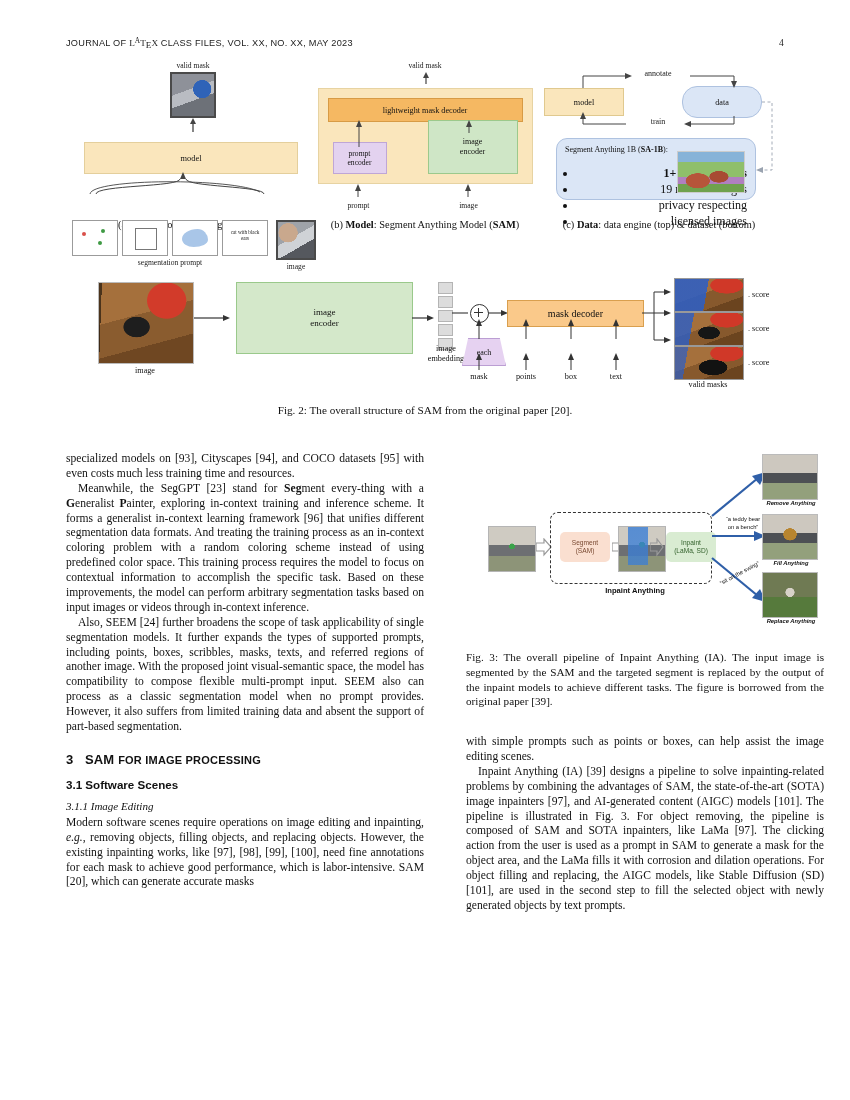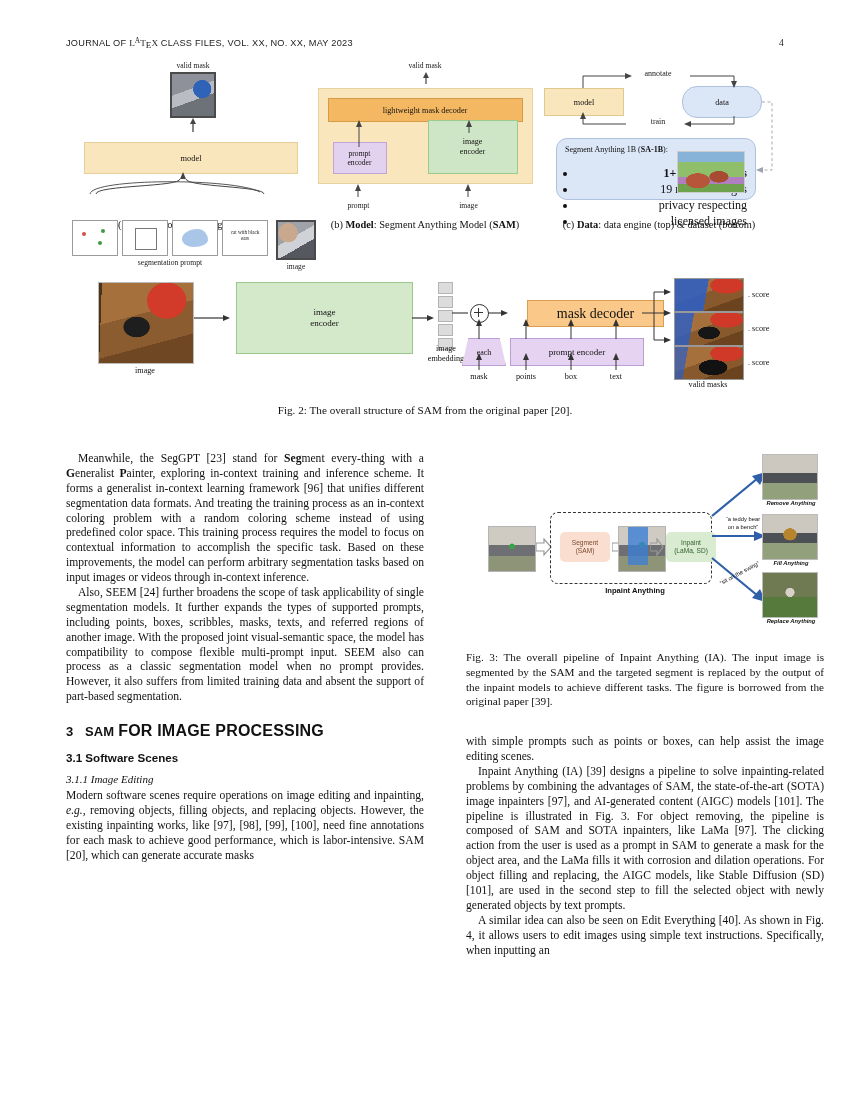--- a/index.html
+++ b/index.html
@@ -108,21 +108,21 @@
   .embedcol{position:absolute;left:372px;top:4px;width:13px;}
   .embedcol i{display:block;width:13px;height:10px;background:#dcdcdc;border:1px solid #b4b4b4;margin-bottom:2px;}
   .plus{
     position:absolute;left:404px;top:26px;width:17px;height:17px;border:1.4px solid #333;border-radius:50%;
   }
   .plus::before,.plus::after{content:"";position:absolute;background:#333;}
   .plus::before{left:3px;top:7px;width:9px;height:1.4px;}
   .plus::after{left:7px;top:3px;width:1.4px;height:9px;}
   .maskdec{
     position:absolute;left:441px;top:22px;width:135px;height:25px;background:#fac98a;border:1px solid #d99f4e;
-    display:flex;align-items:center;justify-content:center;font-size:14px;margin-left:20px;
+    display:flex;align-items:center;justify-content:center;font-size:10px;
   }
   .conv{
     position:absolute;left:396px;top:60px;width:42px;height:26px;background:#e6d2f1;border:1px solid #bb9ed3;
     display:flex;align-items:center;justify-content:center;font-size:8px;
     clip-path:polygon(14% 0,86% 0,100% 100%,0 100%);
   }
   .prompted{
     position:absolute;left:444px;top:60px;width:132px;height:26px;background:#e6d2f1;border:1px solid #bb9ed3;
     display:flex;align-items:center;justify-content:center;font-size:9px;
   }
@@ -156,21 +156,21 @@
   .colR{left:400px;}
   p.body{
     font-size:11.6px;line-height:1.285;text-align:justify;margin:0;
     text-indent:12px;hyphens:auto;
   }
   p.body.noind{text-indent:0;}
   .h1{
     font-family:"Liberation Sans",sans-serif;font-weight:bold;font-size:13px;
     margin:17px 0 7px;letter-spacing:.2px;
   }
-  .h1 .sc{font-size:16px;}
+  .h1 .sc{font-size:11px;}
   .h2{font-family:"Liberation Sans",sans-serif;font-weight:bold;font-size:11.6px;margin:11px 0 5px;}
   .h3{font-family:Liberation Serif, serif;font-style:italic;font-size:11px;margin:9px 0 4px;}
 
   
   #fig3{position:relative;height:172px;margin-bottom:4px;}
   .ia-src{
     position:absolute;left:22px;top:74px;width:46px;height:44px;border:1px solid #b5b5b5;
     background:
       radial-gradient(circle at 50% 44%, #3aa34a 0 8%, transparent 9%),
       linear-gradient(180deg,#cfcbc2 0 40%, #6d6f72 40% 66%, #8d9478 66% 100%);
@@ -388,23 +388,20 @@
         <line x1="36" y1="7" x2="50" y2="7" stroke="#333" stroke-width="1.1"></line>
         <polygon points="56,7 49,4 49,10" fill="#333"></polygon>
       </svg>
 
       <div class="maskdec">
           <span>mask decoder</span>
         </div>
       <div class="conv">
           <span>each</span>
         </div>
-      <div class="prompted">
-          <span>prompt encoder</span>
-        </div>
 
       <svg style="position:absolute;left:390px;top:40px;" width="200" height="56">
         <line x1="23" y1="21" x2="23" y2="6" stroke="#333" stroke-width="1"></line>
         <polygon points="23,1 20,8 26,8" fill="#333"></polygon>
         <line x1="70" y1="21" x2="70" y2="6" stroke="#333" stroke-width="1"></line>
         <polygon points="70,1 67,8 73,8" fill="#333"></polygon>
         <line x1="115" y1="21" x2="115" y2="6" stroke="#333" stroke-width="1"></line>
         <polygon points="115,1 112,8 118,8" fill="#333"></polygon>
         <line x1="160" y1="21" x2="160" y2="6" stroke="#333" stroke-width="1"></line>
         <polygon points="160,1 157,8 163,8" fill="#333"></polygon>
@@ -439,20 +436,21 @@
       <div class="f2lab" style="left:682px;top:46px;text-align:left;">. score</div>
       <div class="f2lab" style="left:682px;top:80px;text-align:left;">. score</div>
       <div class="f2lab" style="left:600px;top:102px;width:84px;">valid masks</div>
     </div>
     <div class="caption" style="">Fig. 2: The overall structure of SAM from the original paper [20].</div>
   </div>
 
   <div class="cols">
 
     <div class="col colL">
+      <p class="body noind">specialized models on [93], Cityscapes [94], and COCO datasets [95] with even costs much less training time and resources.</p>
       <p class="body"><span>Meanwhile, the SegGPT [23] stand for </span><b>Seg</b><span>ment every-thing with a </span><b>G</b><span>eneralist </span><b>P</b><span>ainter, exploring in-context training and inference scheme. It forms a generalist in-context learning framework [96] that unifies different segmentation data formats. And treating the training process as an in-context coloring problem with a random coloring scheme instead of using predefined color space. This training process requires the model to focus on contextual information to accomplish the specific task. Based on these improvements, the model can perform arbitrary segmentation tasks based on input images or videos through in-context inference.</span></p>
       <p class="body">Also, SEEM [24] further broadens the scope of task applicability of single segmentation models. It further expands the types of supported prompts, including points, boxes, scribbles, masks, texts, and referred regions of another image. With the proposed joint visual-semantic space, the model has compatibility to compose flexible multi-prompt input. SEEM also can process as a classic segmentation model when no prompt provides. However, it also suffers from limited training data and absent the support of part-based segmentation.</p>
 
       <div class="h1"><span>3</span>&nbsp;&nbsp;&nbsp;<span>SAM</span> <span class="sc">FOR IMAGE PROCESSING</span></div>
       <div class="h2">3.1   Software Scenes</div>
       <div class="h3">3.1.1   Image Editing</div>
 
       <p class="body noind"><span>Modern software scenes require operations on image editing and inpainting, </span><i>e.g.</i><span>, removing objects, filling objects, and replacing objects. However, the existing inpainting works, like [97], [98], [99], [100], need fine annotations for each mask to achieve good performance, which is labor-intensive. SAM [20], which can generate accurate masks</span></p>
     </div>
 
@@ -498,16 +496,15 @@
         <div class="outimg o2"></div>
         <div class="outcap" style="top:108px;">Fill Anything</div>
         <div class="outimg o3"></div>
         <div class="outcap" style="top:166px;">Replace Anything</div>
       </div>
 
       <div class="caption" style="text-align:justify;margin-top:26px;">Fig. 3: The overall pipeline of Inpaint Anything (IA). The input image is segmented by the SAM and the targeted segment is replaced by the output of the inpaint models to achieve different tasks. The figure is borrowed from the original paper [39].</div>
 
       <p class="body noind" style="margin-top:26px;">with simple prompts such as points or boxes, can help assist the image editing scenes.</p>
       <p class="body">Inpaint Anything (IA) [39] designs a pipeline to solve inpainting-related problems by combining the advantages of SAM, the state-of-the-art (SOTA) image inpainters [97], and AI-generated content (AIGC) models [101]. The pipeline is illustrated in Fig. 3. For object removing, the pipeline is composed of SAM and SOTA inpainters, like LaMa [97]. The clicking action from the user is used as a prompt in SAM to generate a mask for the object area, and the LaMa fills it with corrosion and dilation operations. For object filling and replacing, the AIGC models, like Stable Diffusion (SD) [101], are used in the second step to fill the selected object with newly generated objects by text prompts.</p>
-      <p class="body">A similar idea can also be seen on Edit Everything [40]. As shown in Fig. 4, it allows users to edit images using simple text instructions. Specifically, when inputting an</p>
     </div>
   </div>
 </div>
 
 </body></html>

